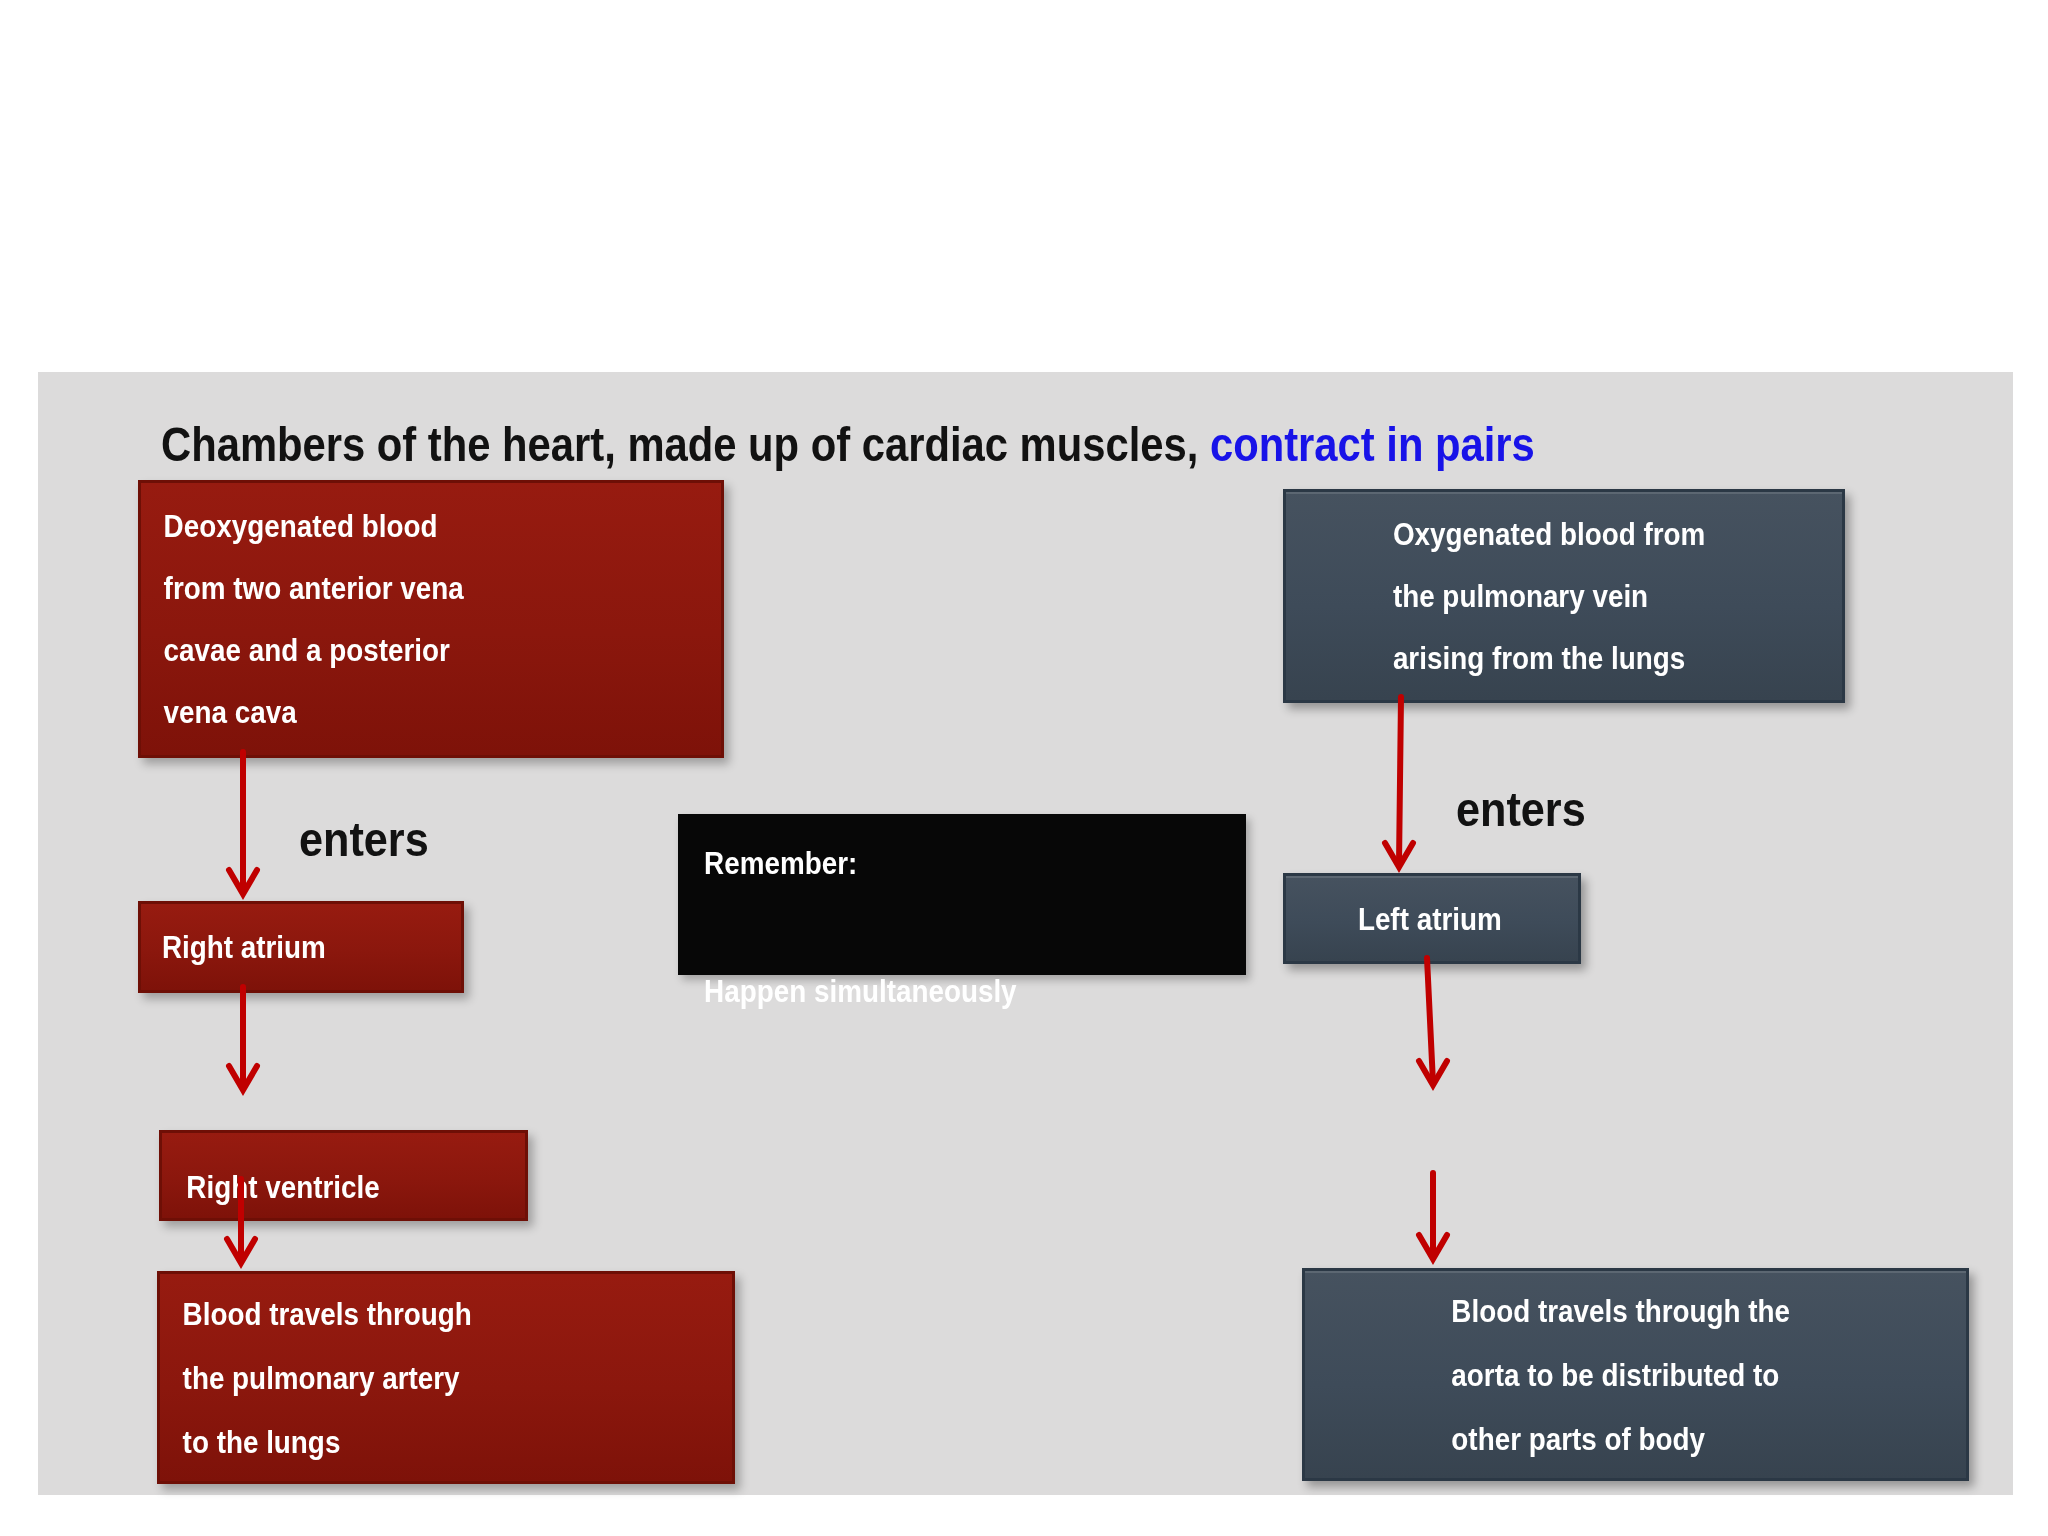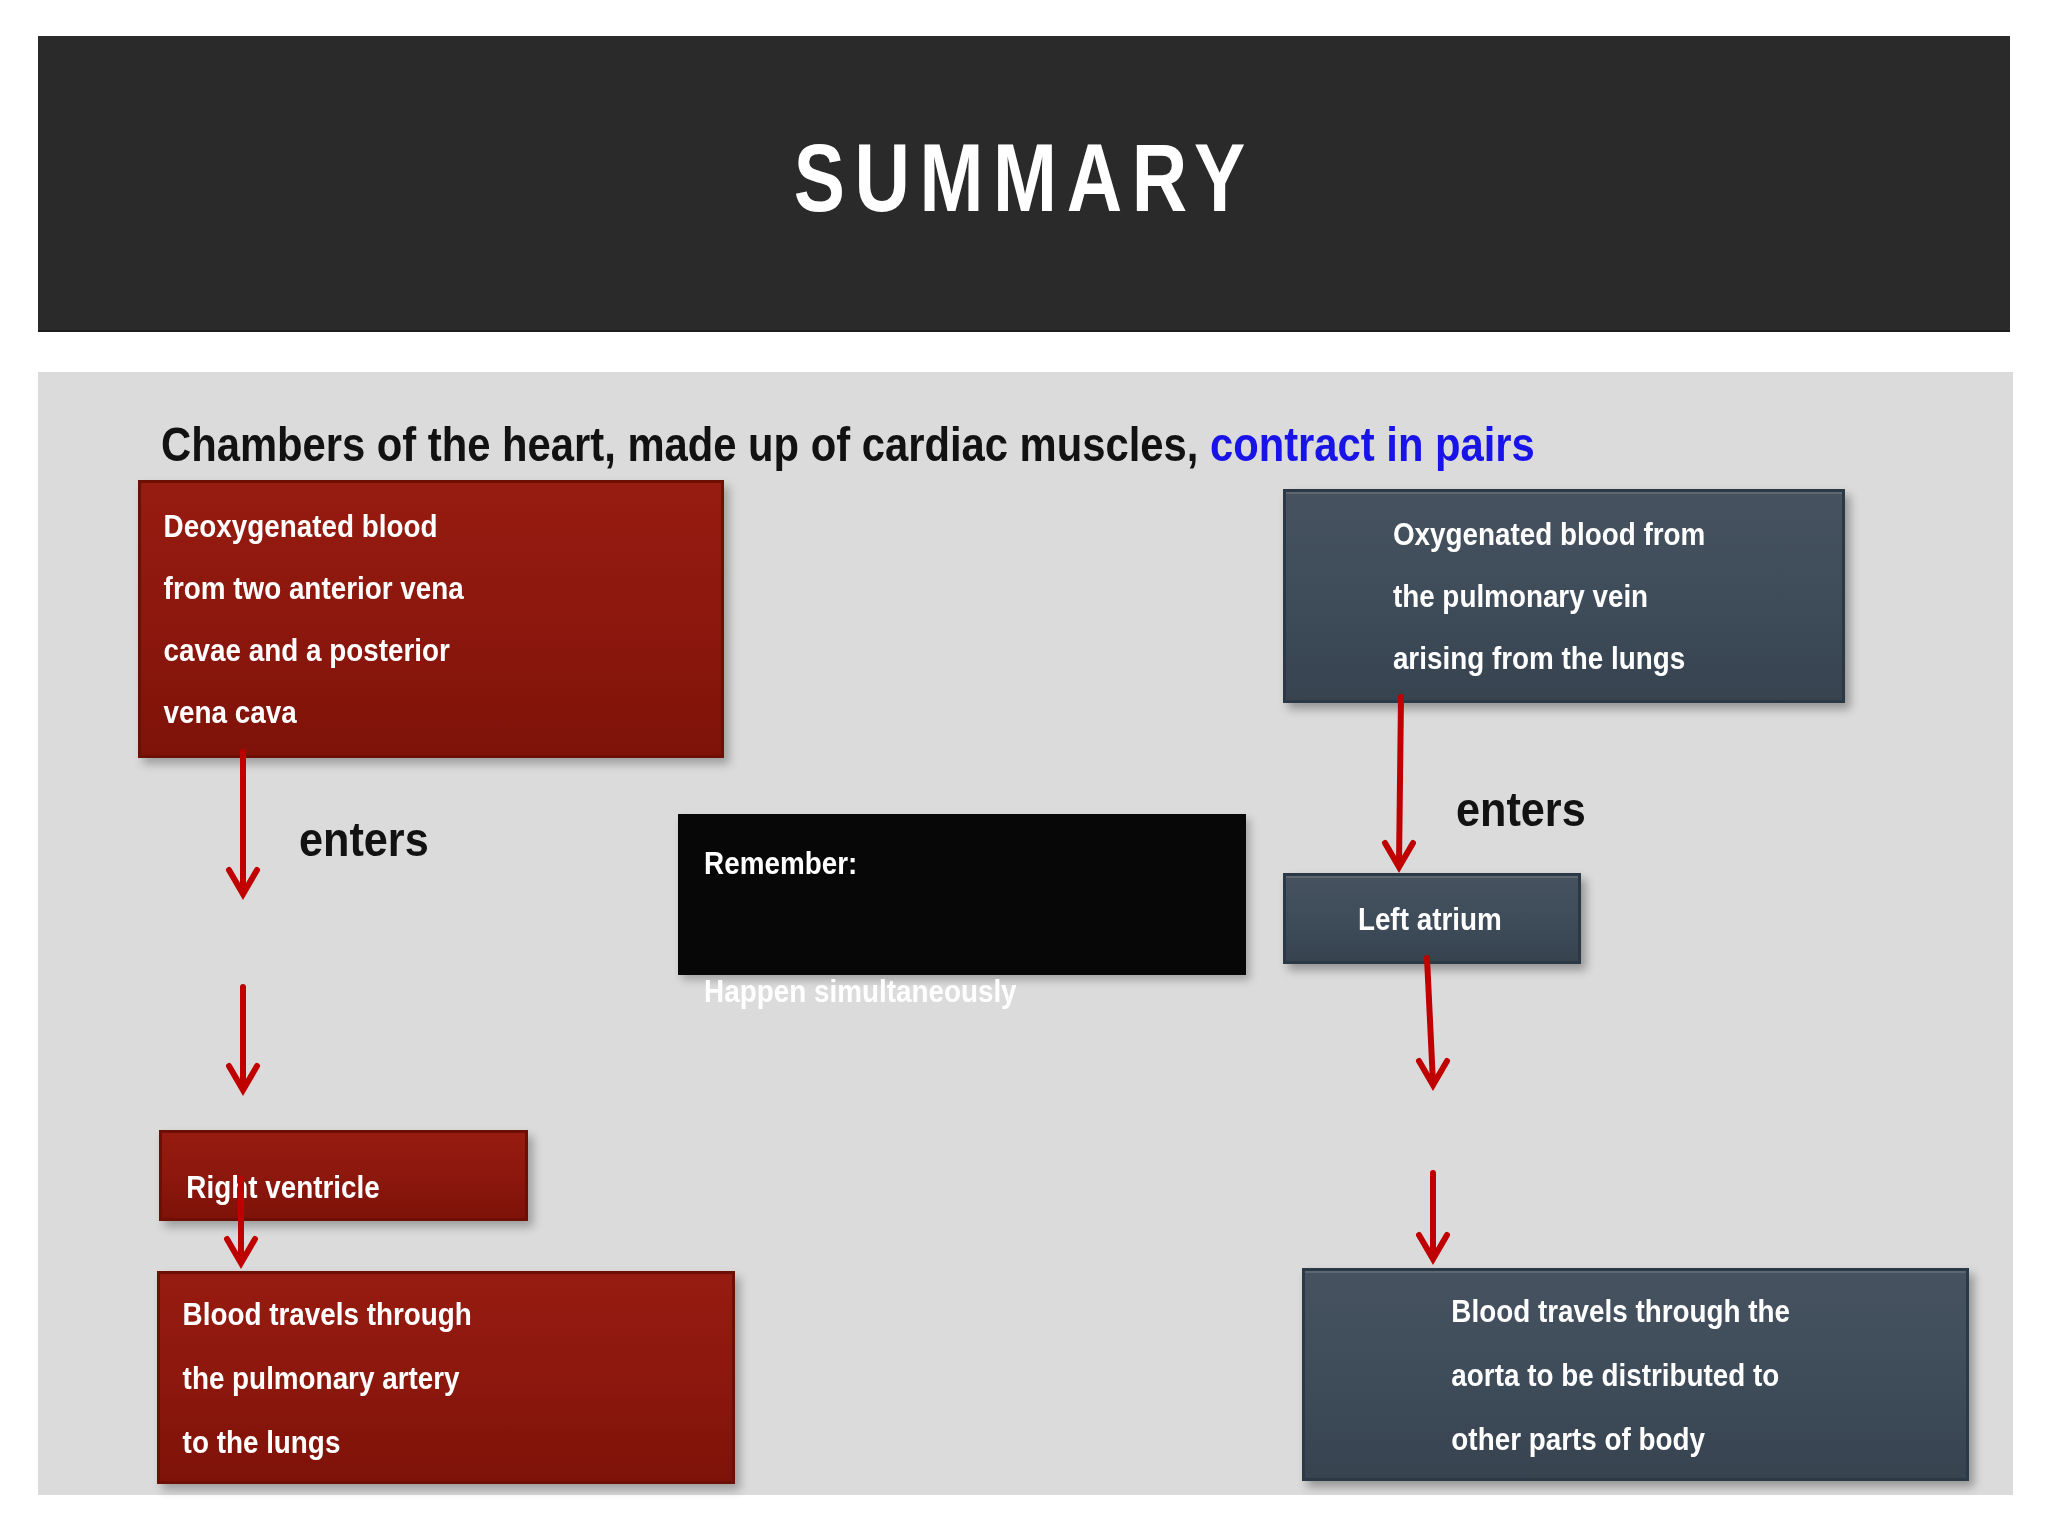--- a/index.html
+++ b/index.html
@@ -89,23 +89,20 @@
   .arrow line,.arrow polyline{
     stroke:var(--arrow-red,#C00000);stroke-width:6;fill:none;
     stroke-linecap:round;stroke-linejoin:miter;
   }
 </style>
 </head>
 <body>
 
 <div class="page">
 
-  <div class="header">
-    <span class="title">SUMMARY</span>
-  </div>
 
   <div class="canvas"></div>
 
   <div class="intro">
     <span>Chambers of the heart, made up of cardiac muscles, </span><span class="blue">contract in pairs</span>
   </div>
 
   <div class="box red b-deoxy">
     <div class="txt">Deoxygenated blood
 from two anterior vena
@@ -113,20 +110,23 @@
 vena cava</div>
   </div>
 
   <svg class="arrow" style="left:223px;top:752px" width="40" height="146" viewBox="0 0 40 146">
     <line x1="20" y1="0" x2="20" y2="140"></line>
     <polyline points="6,118 20,142 34,118"></polyline>
   </svg>
 
   <div class="enters enters-left">enters</div>
 
+  <div class="box red b-ratrium">
+    <div class="txt">Right atrium</div>
+  </div>
 
   <svg class="arrow" style="left:223px;top:987px" width="40" height="107" viewBox="0 0 40 107">
     <line x1="20" y1="0" x2="20" y2="101"></line>
     <polyline points="6,79 20,103 34,79"></polyline>
   </svg>
 
   <div class="box red b-rvent">
     <div class="txt">Right ventricle</div>
   </div>
 

